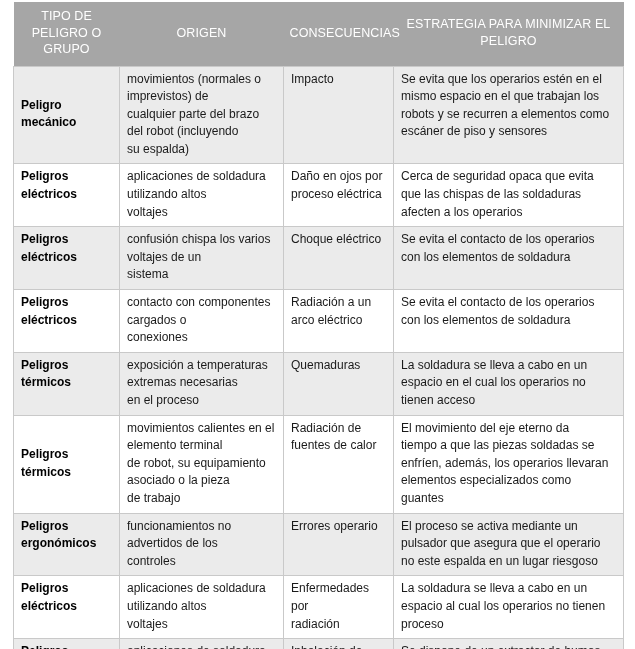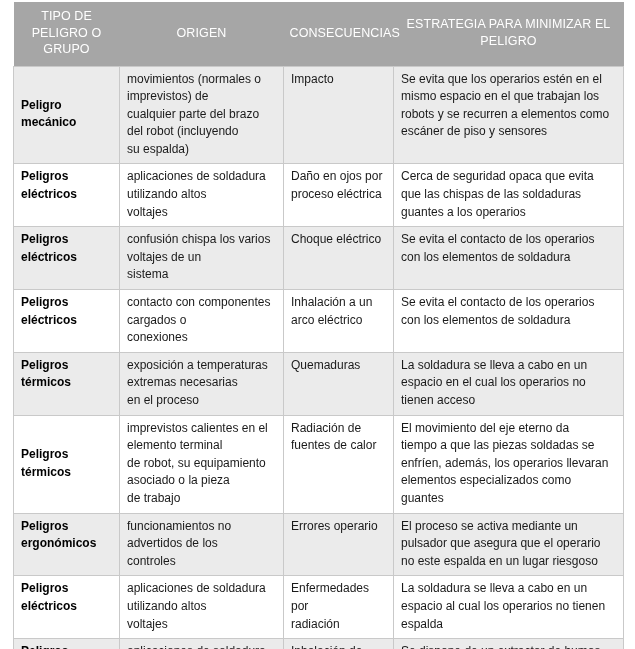--- a/index.html
+++ b/index.html
@@ -157,21 +157,21 @@
           <td class="col-cons">
             <span class="cell-lines">
               <span>Daño en ojos por</span>
               <span>proceso eléctrica</span>
             </span>
           </td>
           <td class="col-strat">
             <span class="cell-lines">
               <span>Cerca de seguridad opaca que evita</span>
               <span>que las chispas de las soldaduras</span>
-              <span>guantes a los operarios</span>
+              <span>afecten a los operarios</span>
             </span>
           </td>
         </tr>
         <tr class="shade">
           <td class="col-group">
             <span class="cell-lines">
               <span>Peligros</span>
               <span>eléctricos</span>
             </span>
           </td>
@@ -203,21 +203,21 @@
           </td>
           <td class="col-origin">
             <span class="cell-lines">
               <span>contacto con componentes</span>
               <span>cargados o</span>
               <span>conexiones</span>
             </span>
           </td>
           <td class="col-cons">
             <span class="cell-lines">
-              <span>Inhalación a un</span>
+              <span>Radiación a un</span>
               <span>arco eléctrico</span>
             </span>
           </td>
           <td class="col-strat">
             <span class="cell-lines">
               <span>Se evita el contacto de los operarios</span>
               <span>con los elementos de soldadura</span>
             </span>
           </td>
         </tr>
@@ -250,21 +250,21 @@
         </tr>
         <tr class="plain">
           <td class="col-group vmid">
             <span class="cell-lines">
               <span>Peligros</span>
               <span>térmicos</span>
             </span>
           </td>
           <td class="col-origin">
             <span class="cell-lines">
-              <span>imprevistos calientes en el</span>
+              <span>movimientos calientes en el</span>
               <span>elemento terminal</span>
               <span>de robot, su equipamiento</span>
               <span>asociado o la pieza</span>
               <span>de trabajo</span>
             </span>
           </td>
           <td class="col-cons">
             <span class="cell-lines">
               <span>Radiación de</span>
               <span>fuentes de calor</span>
@@ -324,21 +324,21 @@
           <td class="col-cons">
             <span class="cell-lines">
               <span>Enfermedades por</span>
               <span>radiación</span>
             </span>
           </td>
           <td class="col-strat">
             <span class="cell-lines">
               <span>La soldadura se lleva a cabo en un</span>
               <span>espacio al cual los operarios no tienen</span>
-              <span>espalda</span>
+              <span>proceso</span>
             </span>
           </td>
         </tr>
         <tr class="shade">
           <td class="col-group">
             <span class="cell-lines">
               <span>Peligros</span>
             </span>
           </td>
           <td class="col-origin">

